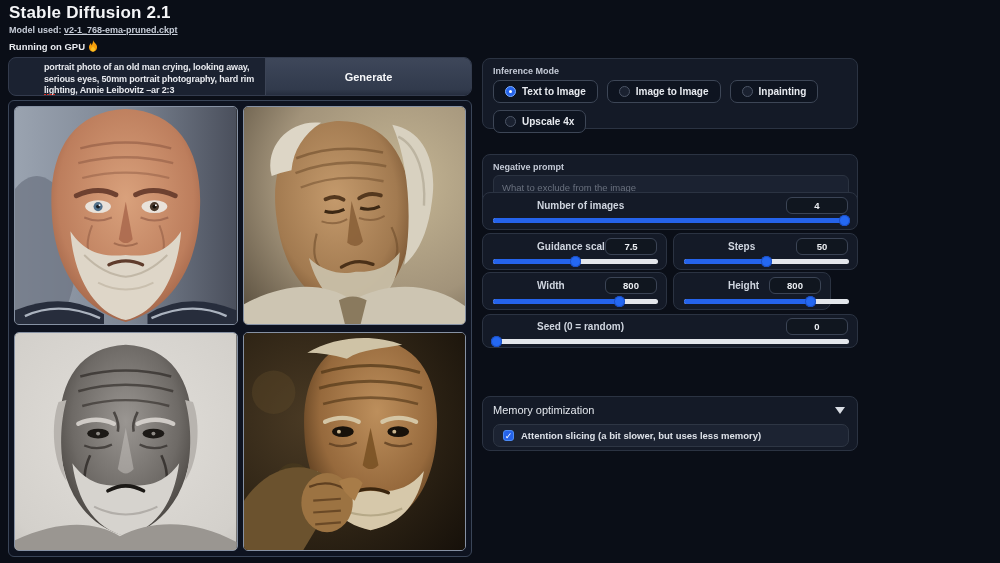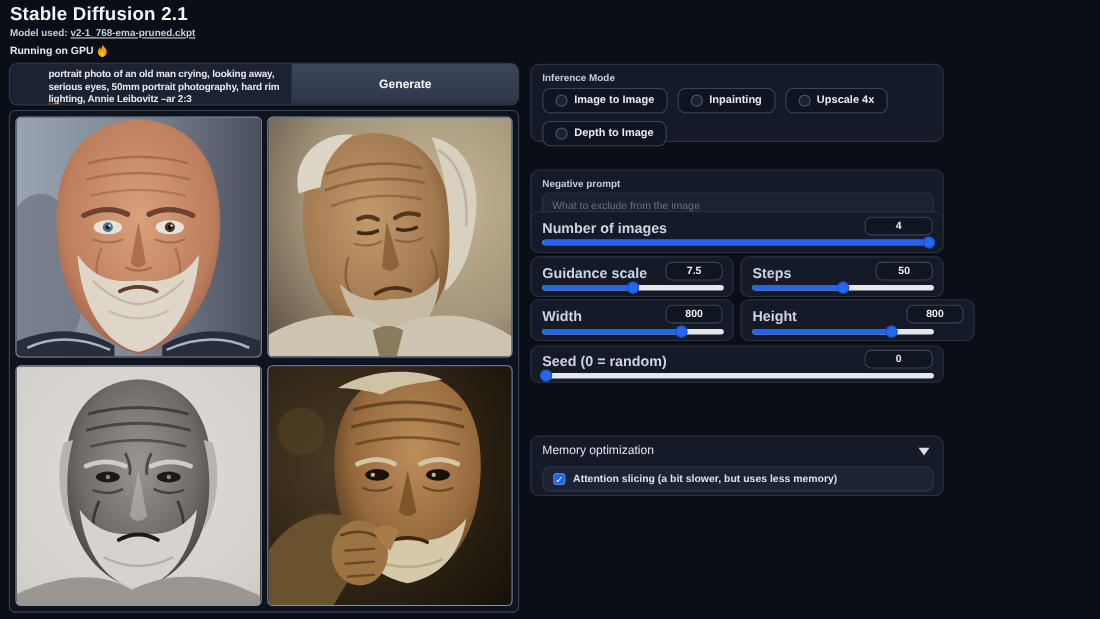--- a/index.html
+++ b/index.html
@@ -17,21 +17,21 @@
   .prompt-box { width:228px; height:100%; padding:4px 7px; font-size:9px; font-weight:bold; line-height:11.5px; color:#e8eaef; letter-spacing:-.15px; position:relative;margin-left:28px; }
   .squiggle { position:absolute; left:7px; top:36px; width:11px; height:2px; background:repeating-linear-gradient(90deg,#d93025 0 2px,transparent 2px 3px); }
   .generate-btn { flex:1; border-left:1px solid #3c4456; background:linear-gradient(#3e475a,#313a4c 85%,#262e3f); display:flex; align-items:center; justify-content:center; font-size:11px; font-weight:bold; color:#f7f8fa; cursor:pointer; }
 
   .gallery { position:absolute; left:8px; top:100px; width:464px; height:457px; border:1px solid #3a4558; border-radius:6px; background:#0e1320; padding:5px; display:grid; grid-template-columns:1fr 1fr; grid-template-rows:1fr 1fr; gap:7px 5px; }
   .gallery .cell { border:1px solid #8691a3; border-radius:5px; overflow:hidden; cursor:pointer; background:#222; }
   .gallery svg { display:block; width:100%; height:100%; }
 
   
   .panel-box { position:absolute; background:#141a27; border:1px solid #2b3342; border-radius:8px; }
-  .lbl { font-size:13px; font-weight:600; color:#cfd5df; }
+  .lbl { font-size:10px; font-weight:600; color:#cfd5df;margin-left:44px; }
   .lbl-sm { font-size:9px; font-weight:600; color:#c4cad6; }
 
   .pills { position:absolute; left:10px; top:21px; width:356px; display:flex; flex-wrap:wrap; gap:7px 9px; }
   .pill { display:flex; align-items:center; gap:6px; background:#0e1420; border:1px solid #3d4656; border-radius:7px; padding:5px 11px; font-size:10px; font-weight:600; color:#e7eaef; cursor:pointer; }
   .radio { width:11px; height:11px; border-radius:50%; background:#1a2130; border:1px solid #4d5667; position:relative; flex:0 0 auto; }
   .radio.on { background:#2563eb; border-color:#7eb0ff; }
   .radio.on::after { content:""; position:absolute; left:3px; top:3px; width:3px; height:3px; border-radius:50%; background:#fff; }
 
   .neg-input { position:absolute; left:10px; top:20px; width:356px; height:24px; background:#1b2231; border:1px solid #2b3341; border-radius:6px; color:#e5e7eb; font-size:9.5px; padding:0 8px; font-family:inherit; outline:none; }
   .neg-input::placeholder { color:#69707e; }
@@ -245,35 +245,35 @@
       <path d="M70 170 L98 168 M70 182 L98 180 M72 194 L98 192" stroke="#5e3f20" stroke-width="2.2" opacity=".8"></path>
       <path d="M96 150 Q112 142 120 152 L112 170 Q100 162 96 150 Z" fill="#a87c48"></path>
     </svg>
   </div>
 </div>
 
 <div class="panel-box" style="left:482px; top:58px; width:376px; height:71px;">
   <div class="lbl-sm" style="position:absolute; left:10px; top:7px;">Inference Mode</div>
   <div class="pills">
       <div class="pill">
+        <span class="radio on"></span>
+        <span>Text to Image</span>
+      </div>
+      <div class="pill">
         <span class="radio"></span>
         <span>Image to Image</span>
       </div>
       <div class="pill">
         <span class="radio"></span>
         <span>Inpainting</span>
       </div>
       <div class="pill">
         <span class="radio"></span>
         <span>Upscale 4x</span>
       </div>
-      <div class="pill">
-        <span class="radio"></span>
-        <span>Depth to Image</span>
-      </div>
     </div>
 </div>
 
 <div class="panel-box" style="left:482px; top:154px; width:376px; height:64px;">
   <div class="lbl-sm" style="position:absolute; left:10px; top:7px;">Negative prompt</div>
   <input class="neg-input" type="text" placeholder="What to exclude from the image" style="">
 </div>
 
 <div class="panel-box" style="left:482px; top:192px; width:376px; height:38px;">
   <div class="lbl half-label">Number of images</div>
@@ -306,21 +306,21 @@
 
 <div class="panel-box" style="left:482px; top:272px; width:185px; height:38px;">
   <div class="lbl half-label">Width</div>
   <div class="num-box" style="top:4px; width:52px;">800</div>
   <div class="slider" style="left:10px; top:23px; width:165px;">
     <div class="track"></div>
       <div class="fill" style="width: 77%;"></div>
       <div class="handle" style="left: 77%;"></div>
   </div>
 </div>
-<div class="panel-box" style="left:673px; top:272px; width:213px; height:38px;">
+<div class="panel-box" style="left:673px; top:272px; width:158px; height:38px;">
   <div class="lbl half-label">Height</div>
   <div class="num-box" style="top:4px; width:52px;">800</div>
   <div class="slider" style="left:10px; top:23px; width:165px;">
     <div class="track"></div>
       <div class="fill" style="width: 77%;"></div>
       <div class="handle" style="left: 77%;"></div>
   </div>
 </div>
 
 <div class="panel-box" style="left:482px; top:314px; width:376px; height:34px;">

